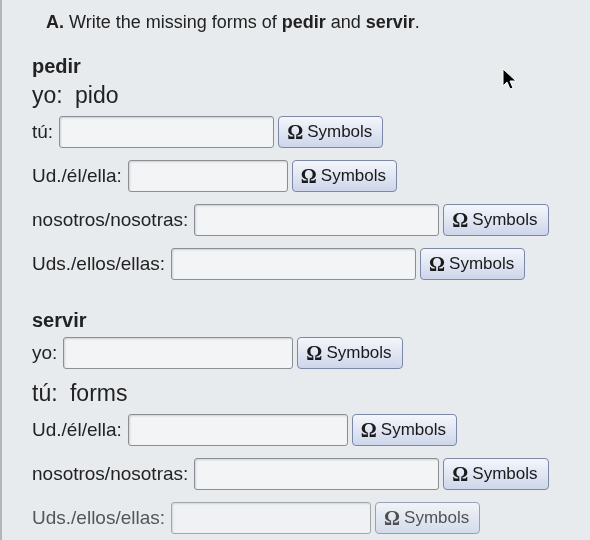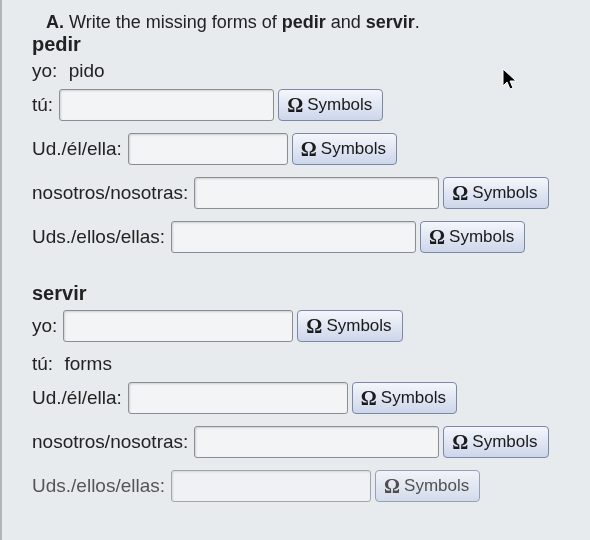--- a/index.html
+++ b/index.html
@@ -14,38 +14,39 @@
       font-family: Arial, Helvetica, sans-serif;
       color: #222;
       font-size: 19px;
       overflow: hidden;
       position: relative;
       padding: 12px 8px 0 30px;
       border-left: 2px solid #b0b6bc;
     }
     .instruction {
       font-size: 18px;
+      margin-bottom: 22px;
       padding-left: 14px;
     }
     .instruction b {
       font-weight: bold;
     }
     .verb-title {
       font-weight: bold;
       font-size: 20px;
       margin-bottom: 4px;
     }
     .row {
       display: flex;
       align-items: center;
       margin-bottom: 10px;
       min-height: 34px;
     }
     .prefilled {
-      font-size: 19px;
+      font-size: 23px;
       margin-bottom: 6px;
     }
     .label {
       white-space: nowrap;
       margin-right: 6px;
     }
     input.blank {
       height: 32px;
       border: 1px solid #8a8f95;
       background: #f2f4f6;

